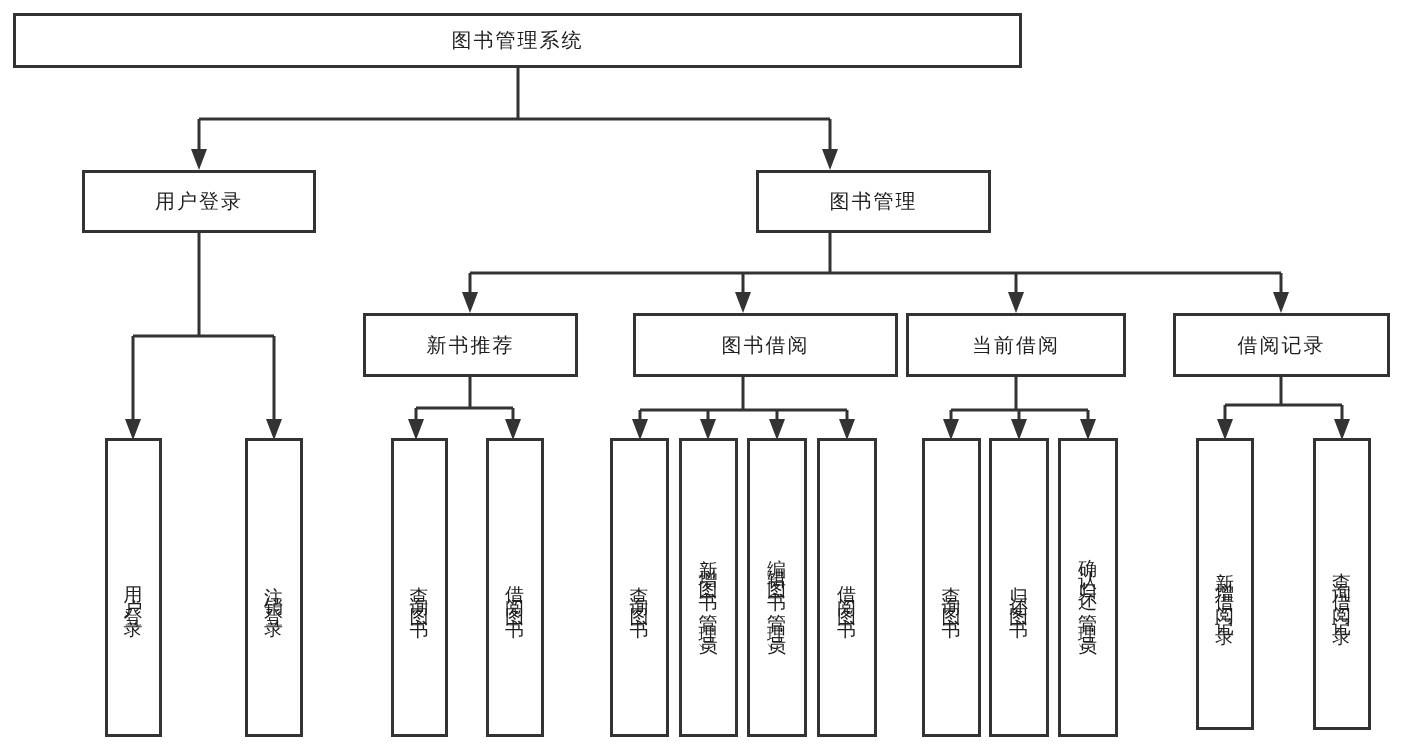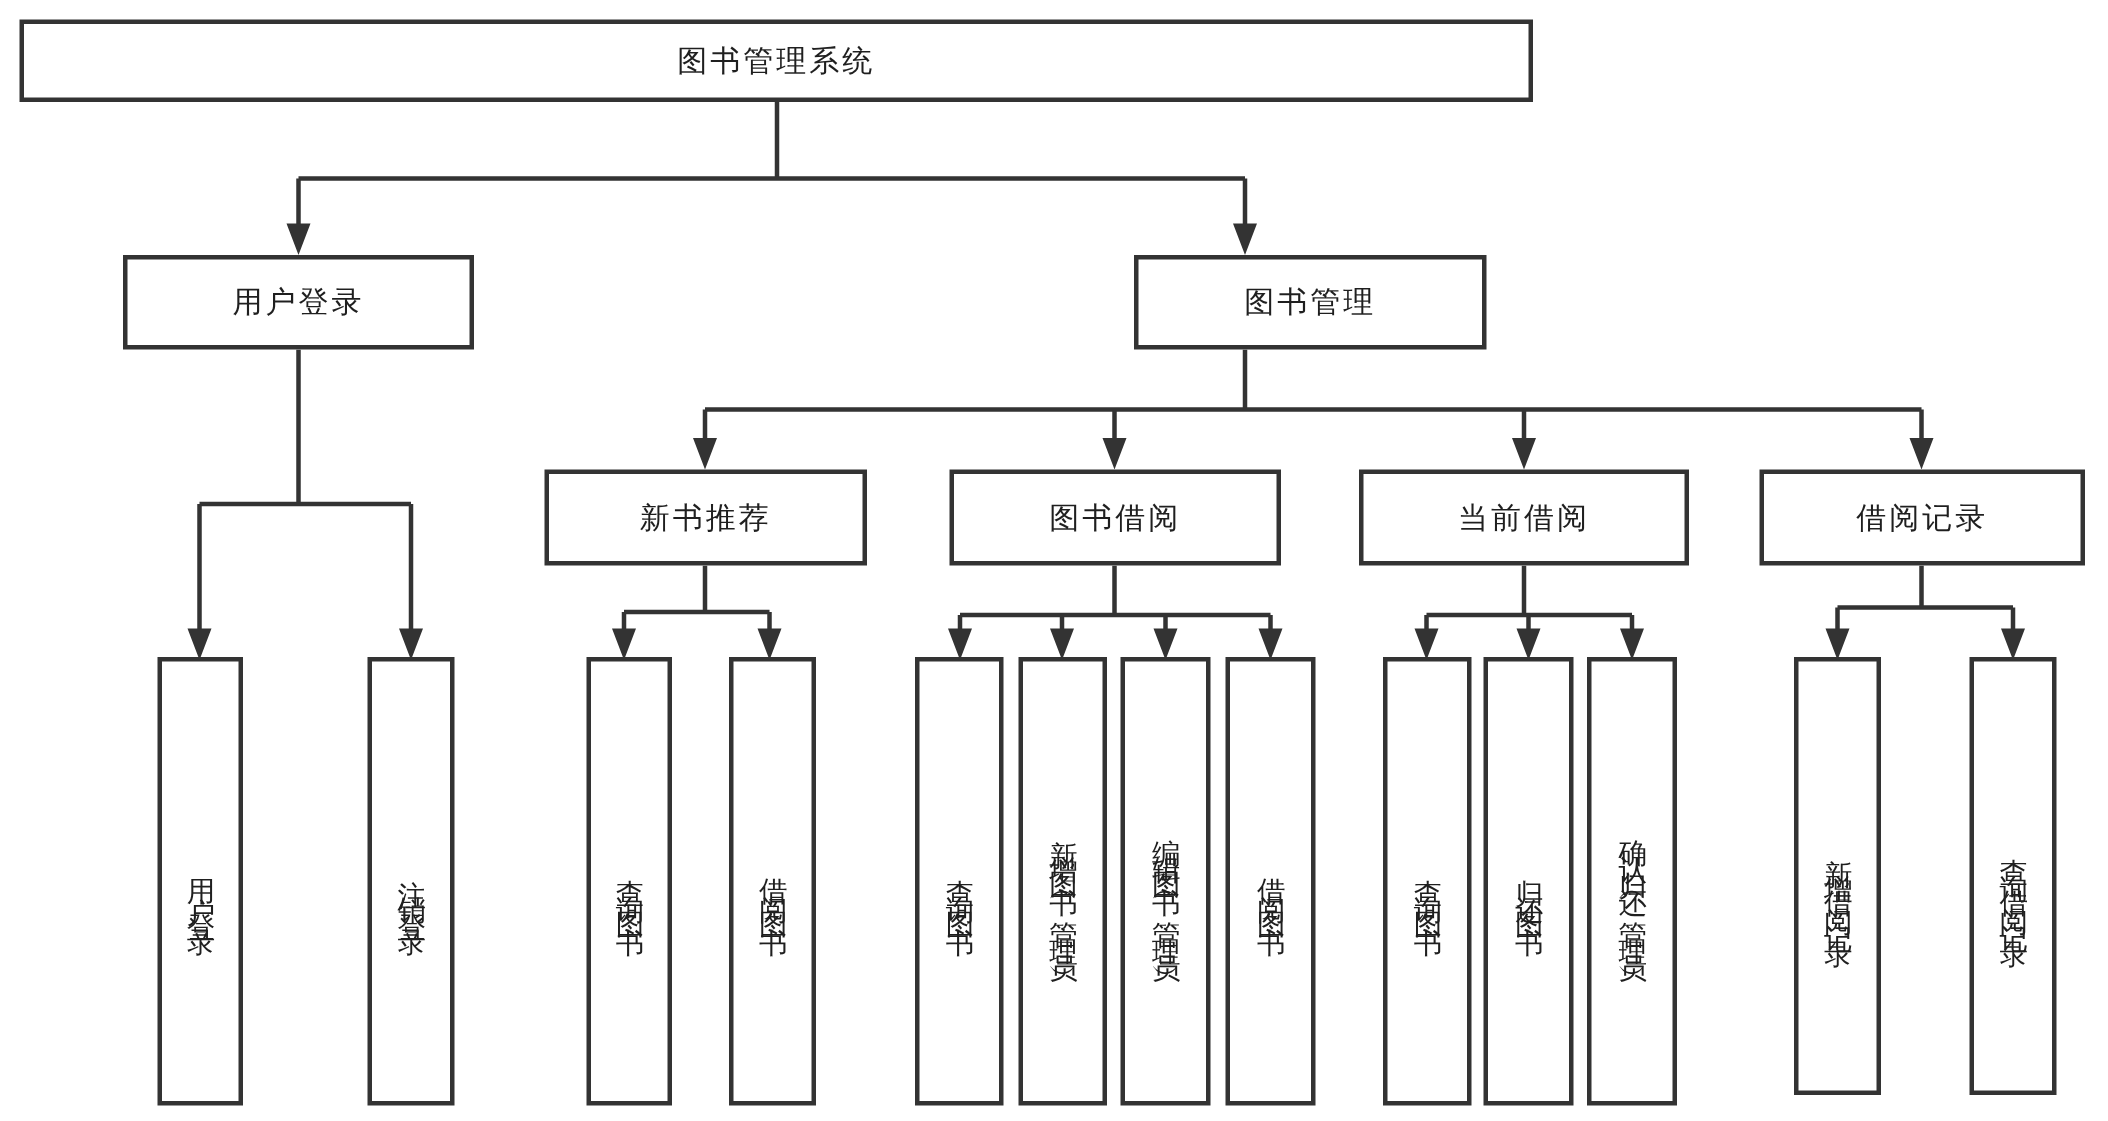--- a/index.html
+++ b/index.html
@@ -90,21 +90,21 @@
   <div class="node" style="left:82px; top:170px; width:234px; height:63px;">
     <span class="hlbl">用户登录</span>
   </div>
   <div class="node" style="left:712px; top:170px; width:235px; height:63px;margin-left:44px;">
     <span class="hlbl">图书管理</span>
   </div>
 
   <div class="node" style="left:363px; top:313px; width:215px; height:64px;">
     <span class="hlbl">新书推荐</span>
   </div>
-  <div class="node" style="left:633px; top:313px; width:221px; height:64px;">
+  <div class="node" style="left:633px; top:313px; width:265px; height:64px;">
     <span class="hlbl">图书借阅</span>
   </div>
   <div class="node" style="left:906px; top:313px; width:220px; height:64px;text-align:right;">
     <span class="hlbl">当前借阅</span>
   </div>
   <div class="node" style="left:1173px; top:313px; width:217px; height:64px;font-family:Liberation Serif, serif;">
     <span class="hlbl">借阅记录</span>
   </div>
 
   <div class="node leaf" style="left:105px; top:438px; width:57px; height:299px;">

